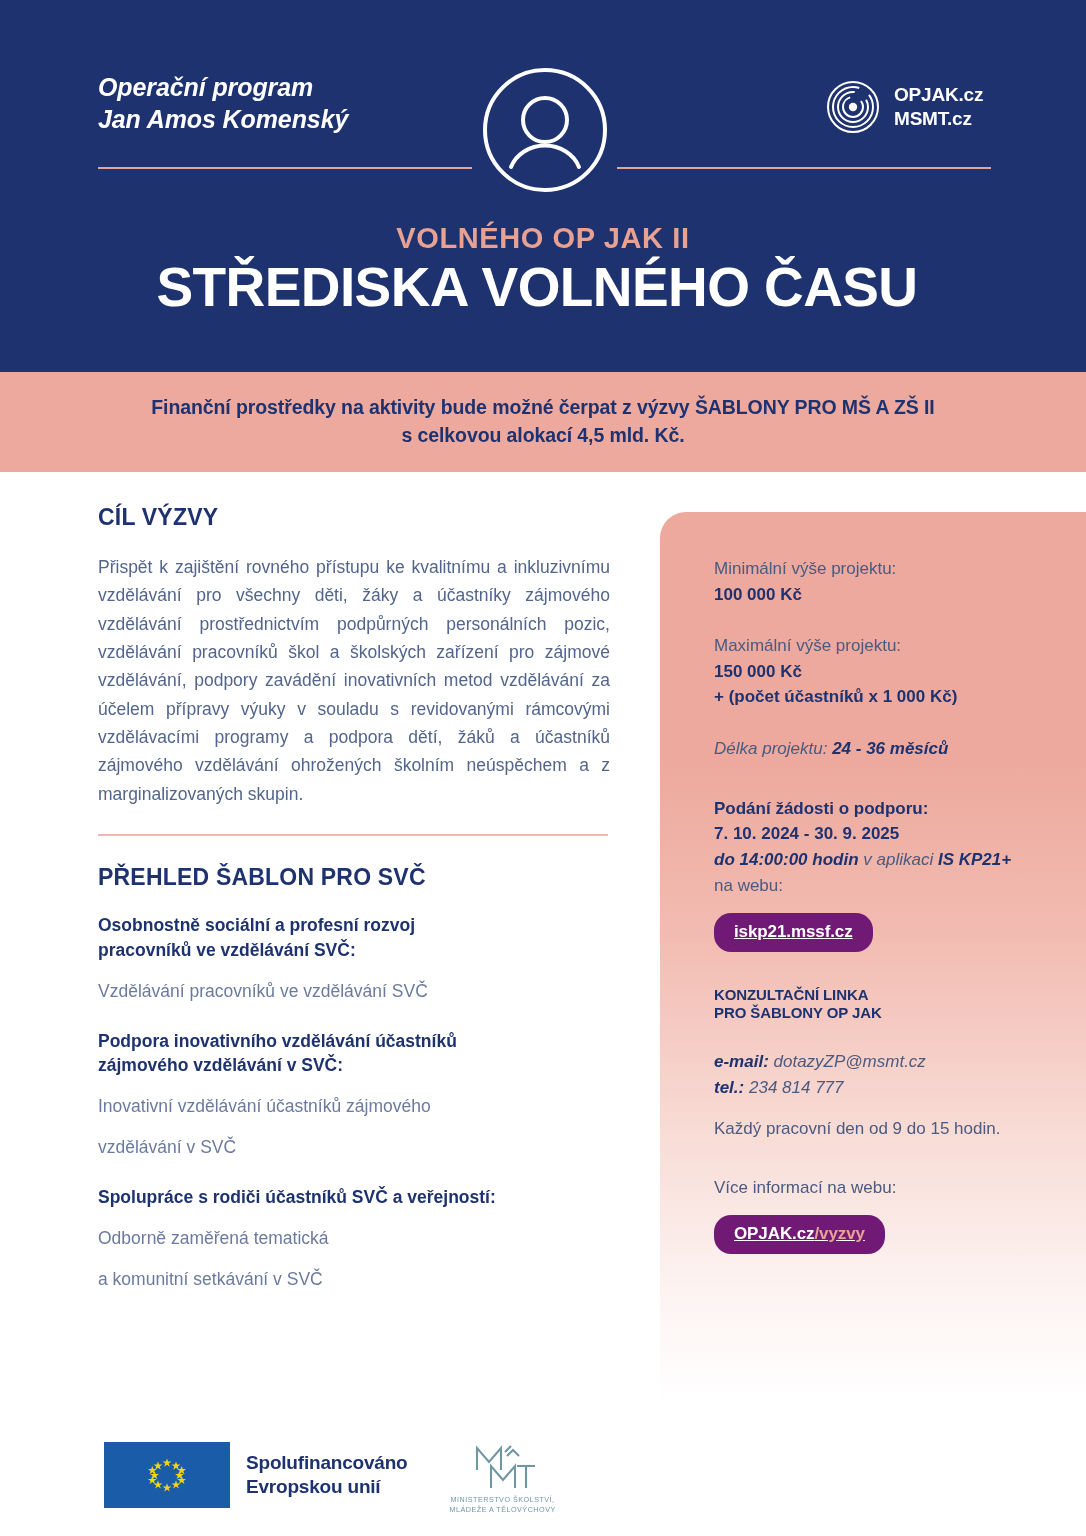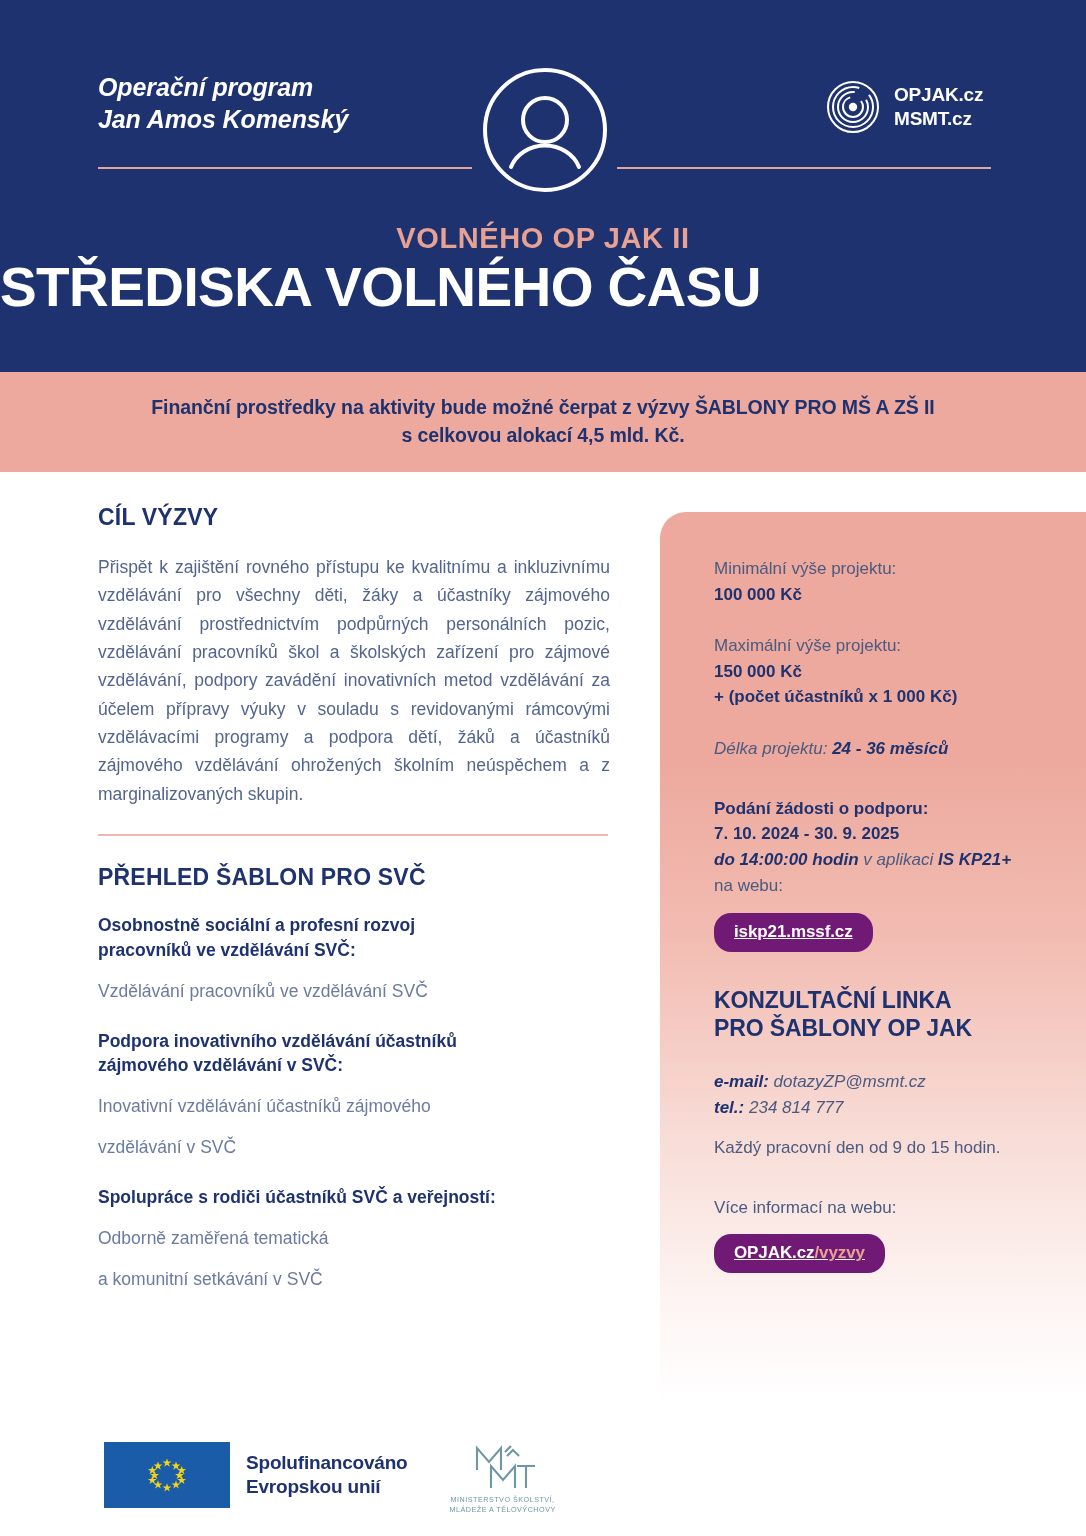--- a/index.html
+++ b/index.html
@@ -83,21 +83,21 @@
     color: #e8a293;
     font-size: 29px;
     font-weight: bold;
     letter-spacing: 0.6px;
   }
 
   .header-title {
     position: absolute;
     left: 0; top: 258px;
     width: 1074px;
-    text-align: left;
+    text-align: center;
     color: #ffffff;
     font-size: 55px;
     font-weight: bold;
     letter-spacing: -0.6px;
     line-height: 1.08;
   }
 
   
   .banner {
     position: absolute;
@@ -170,21 +170,21 @@
     border-radius: 17px;
     padding: 9px 20px 10px 20px;
     font-size: 17px;
     font-weight: bold;
     letter-spacing: -0.1px;
   }
   .pill .accent { color: #e8a293; }
 
   .sp-heading {
     color: #1e3270;
-    font-size: 23px;
+    font-size: 15px;
     font-weight: bold;
     line-height: 1.24;
     letter-spacing: -0.1px;
   }
 
   
   .left-col {
     position: absolute;
     left: 98px; top: 504px;
     width: 512px;

